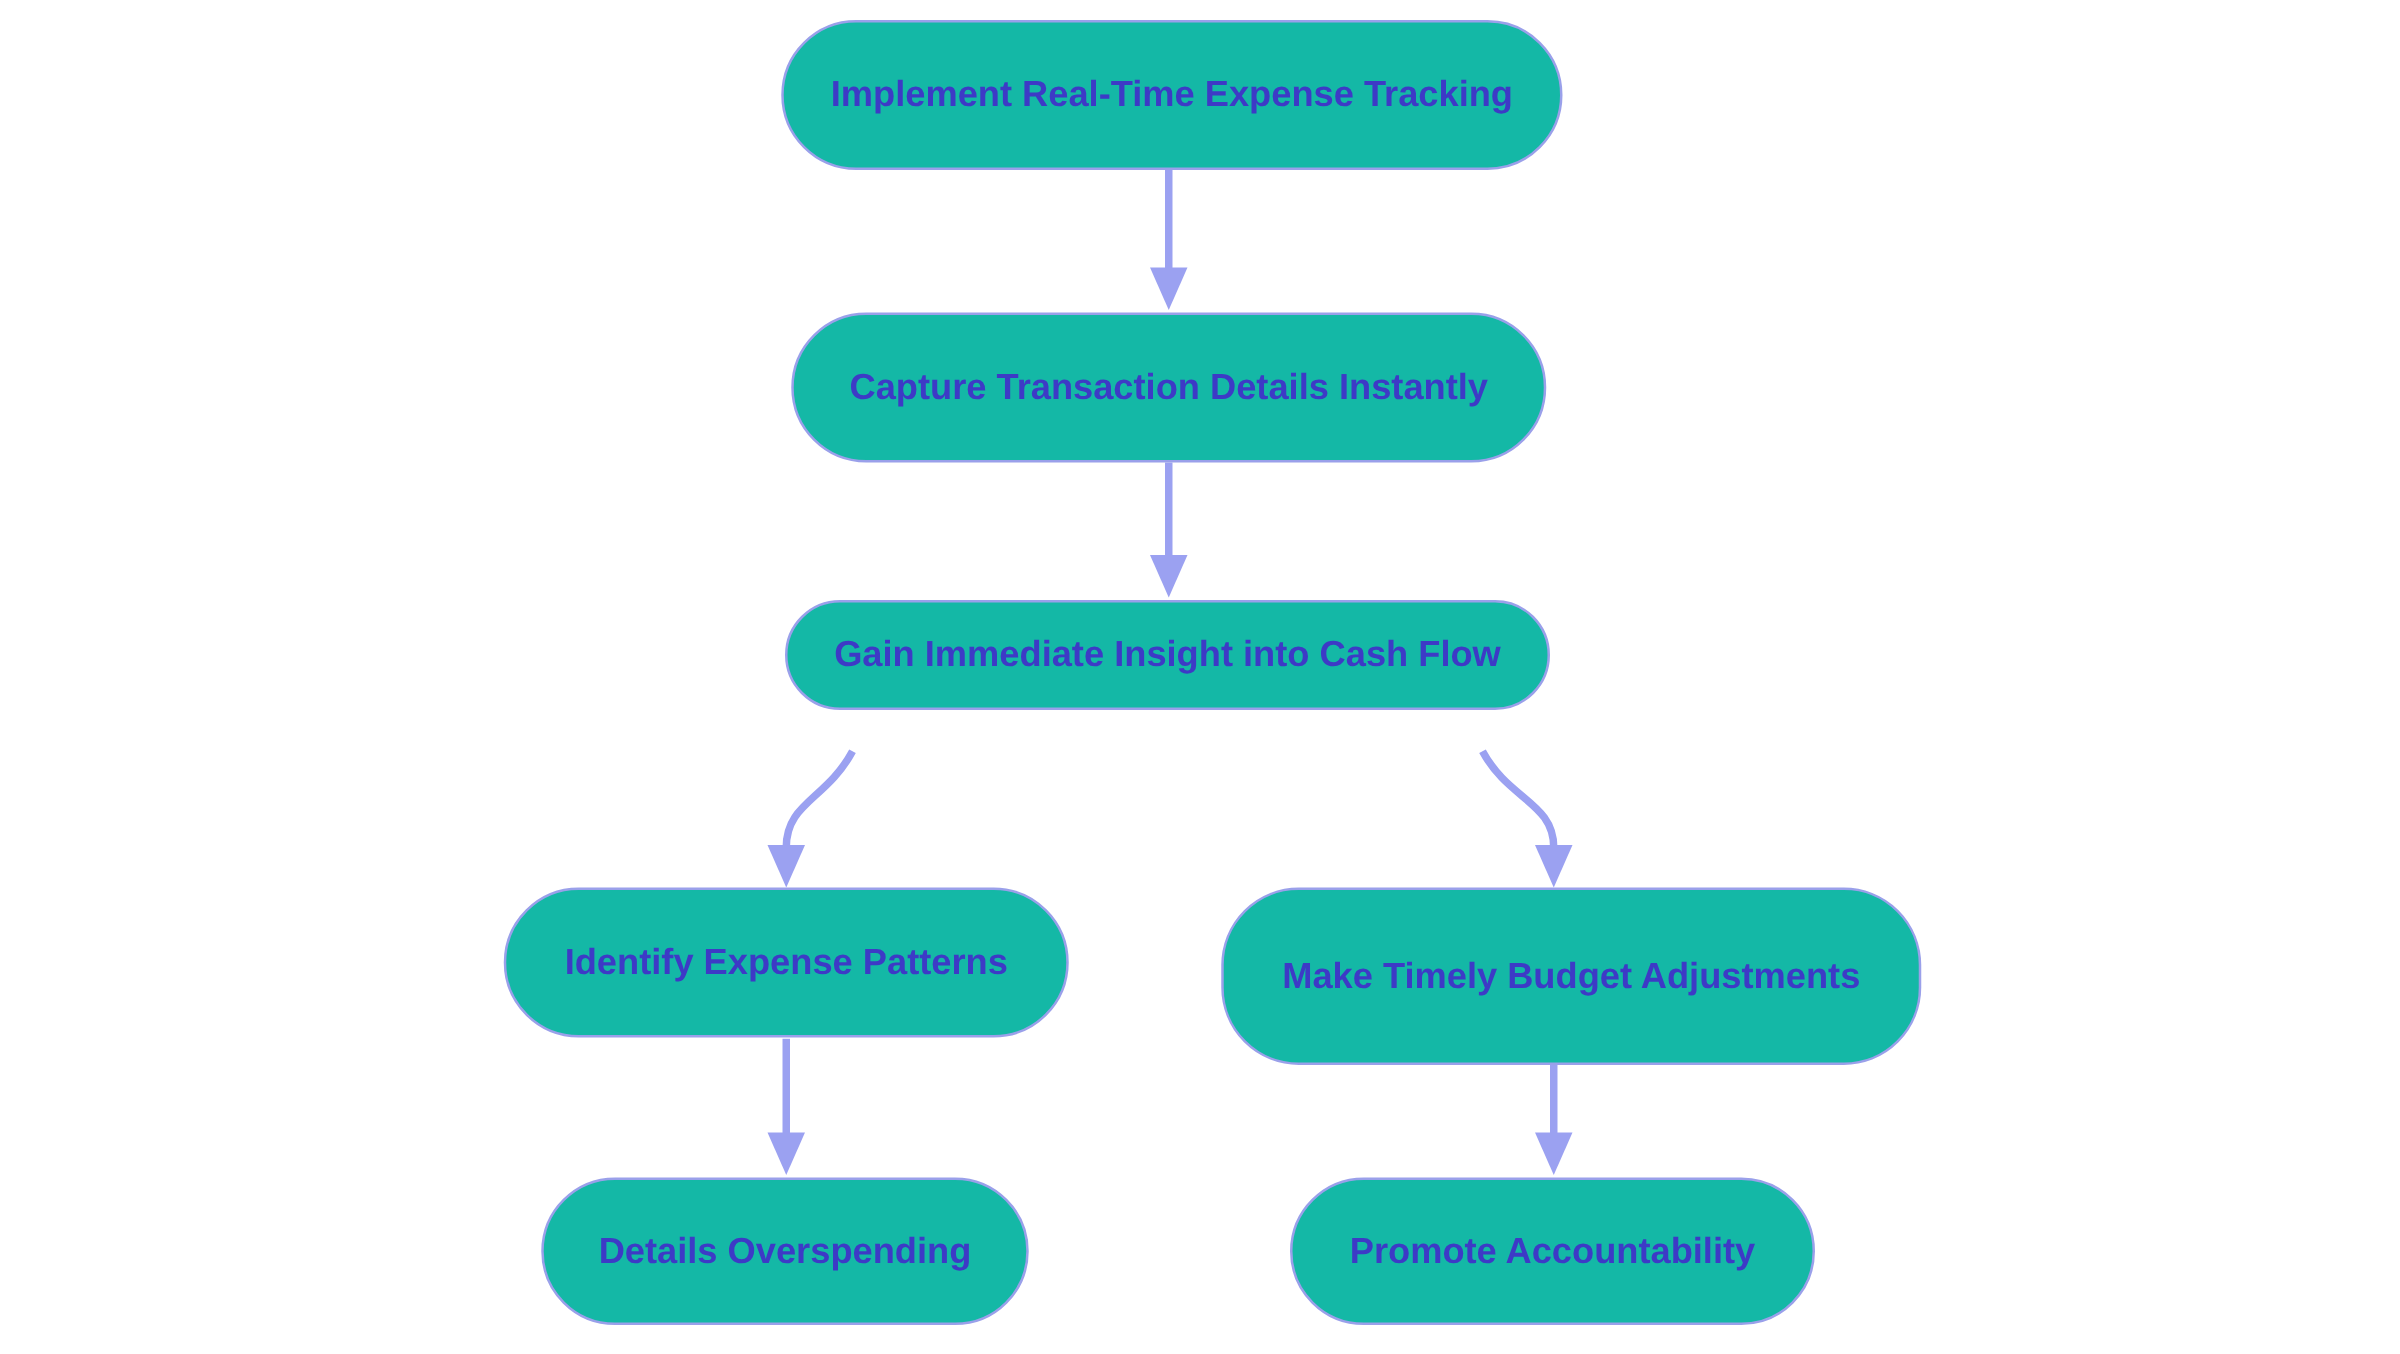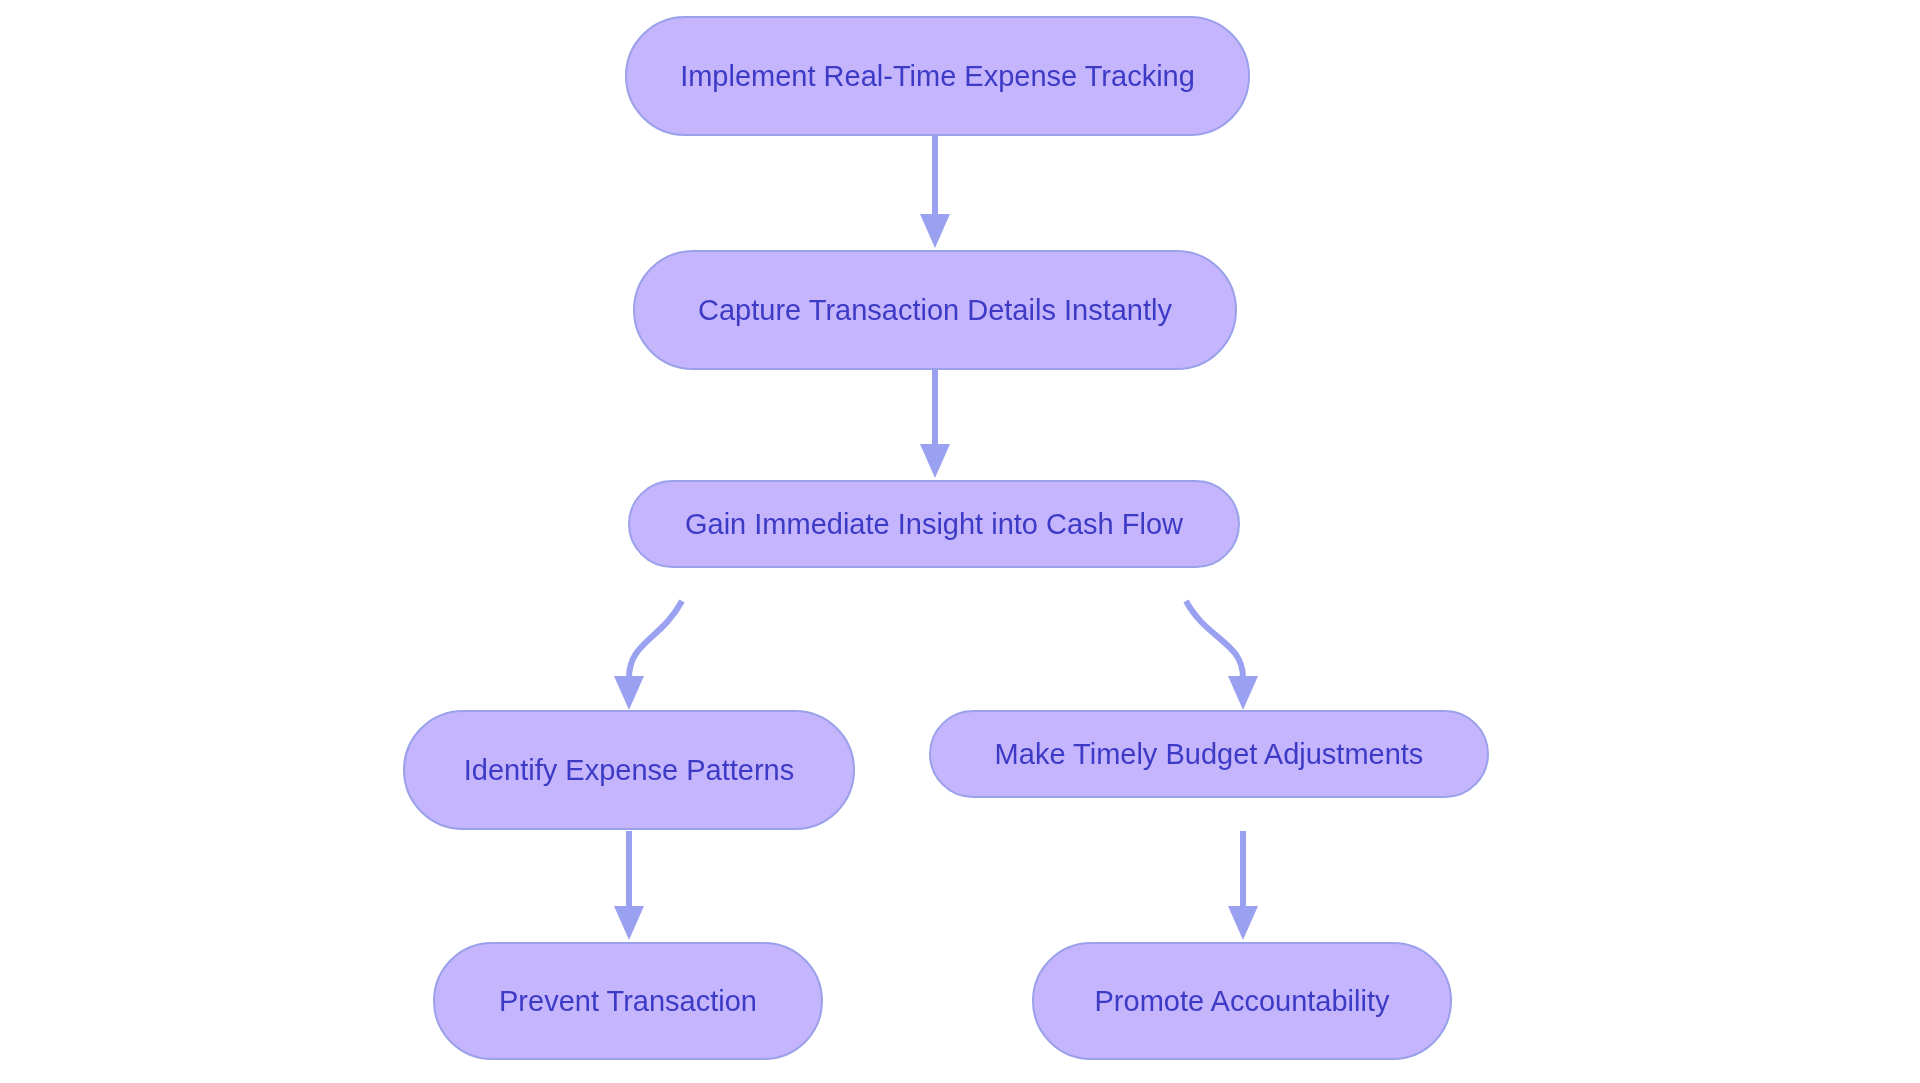--- a/index.html
+++ b/index.html
@@ -24,34 +24,35 @@
   }
   .edge-head {
     fill: #9ba1f1;
     stroke: none;
   }
   .node {
     position: absolute;
     display: flex;
     align-items: center;
     justify-content: center;
-    background: #c4b5fd;
+    background: #14b8a6;
     border: 2px solid #9aa0ea;
     border-radius: 62px;
     color: #3d3ac6;
     font-size: 29px;
     line-height: 1.2;
     text-align: center;
     padding: 0 30px;
+    font-weight: bold;
   }
   .n1 { left: 625px;  top: 16px;  width: 625px; height: 120px; }
   .n2 { left: 633px;  top: 250px; width: 604px; height: 120px; }
   .n3 { left: 628px;  top: 480px; width: 612px; height: 88px; }
   .n4 { left: 403px;  top: 710px; width: 452px; height: 120px; }
-  .n5 { left: 929px;  top: 710px; width: 560px; height: 88px; }
+  .n5 { left: 977px;  top: 710px; width: 560px; height: 142px; }
   .n6 { left: 433px;  top: 942px; width: 390px; height: 118px; }
   .n7 { left: 1032px; top: 942px; width: 420px; height: 118px; justify-content: center; }
 </style>
 </head>
 <body>
 
 <div class="canvas">
 
   <svg class="edges" viewBox="0 0 1920 1083" xmlns="http://www.w3.org/2000/svg">
     <g>
@@ -94,20 +95,20 @@
 
   <div class="node n4">
     <span>Identify Expense Patterns</span>
   </div>
 
   <div class="node n5">
     <span>Make Timely Budget Adjustments</span>
   </div>
 
   <div class="node n6">
-    <span>Prevent Transaction</span>
+    <span>Details Overspending</span>
   </div>
 
   <div class="node n7">
     <span>Promote Accountability</span>
   </div>
 
 </div>
 
 </body></html>

